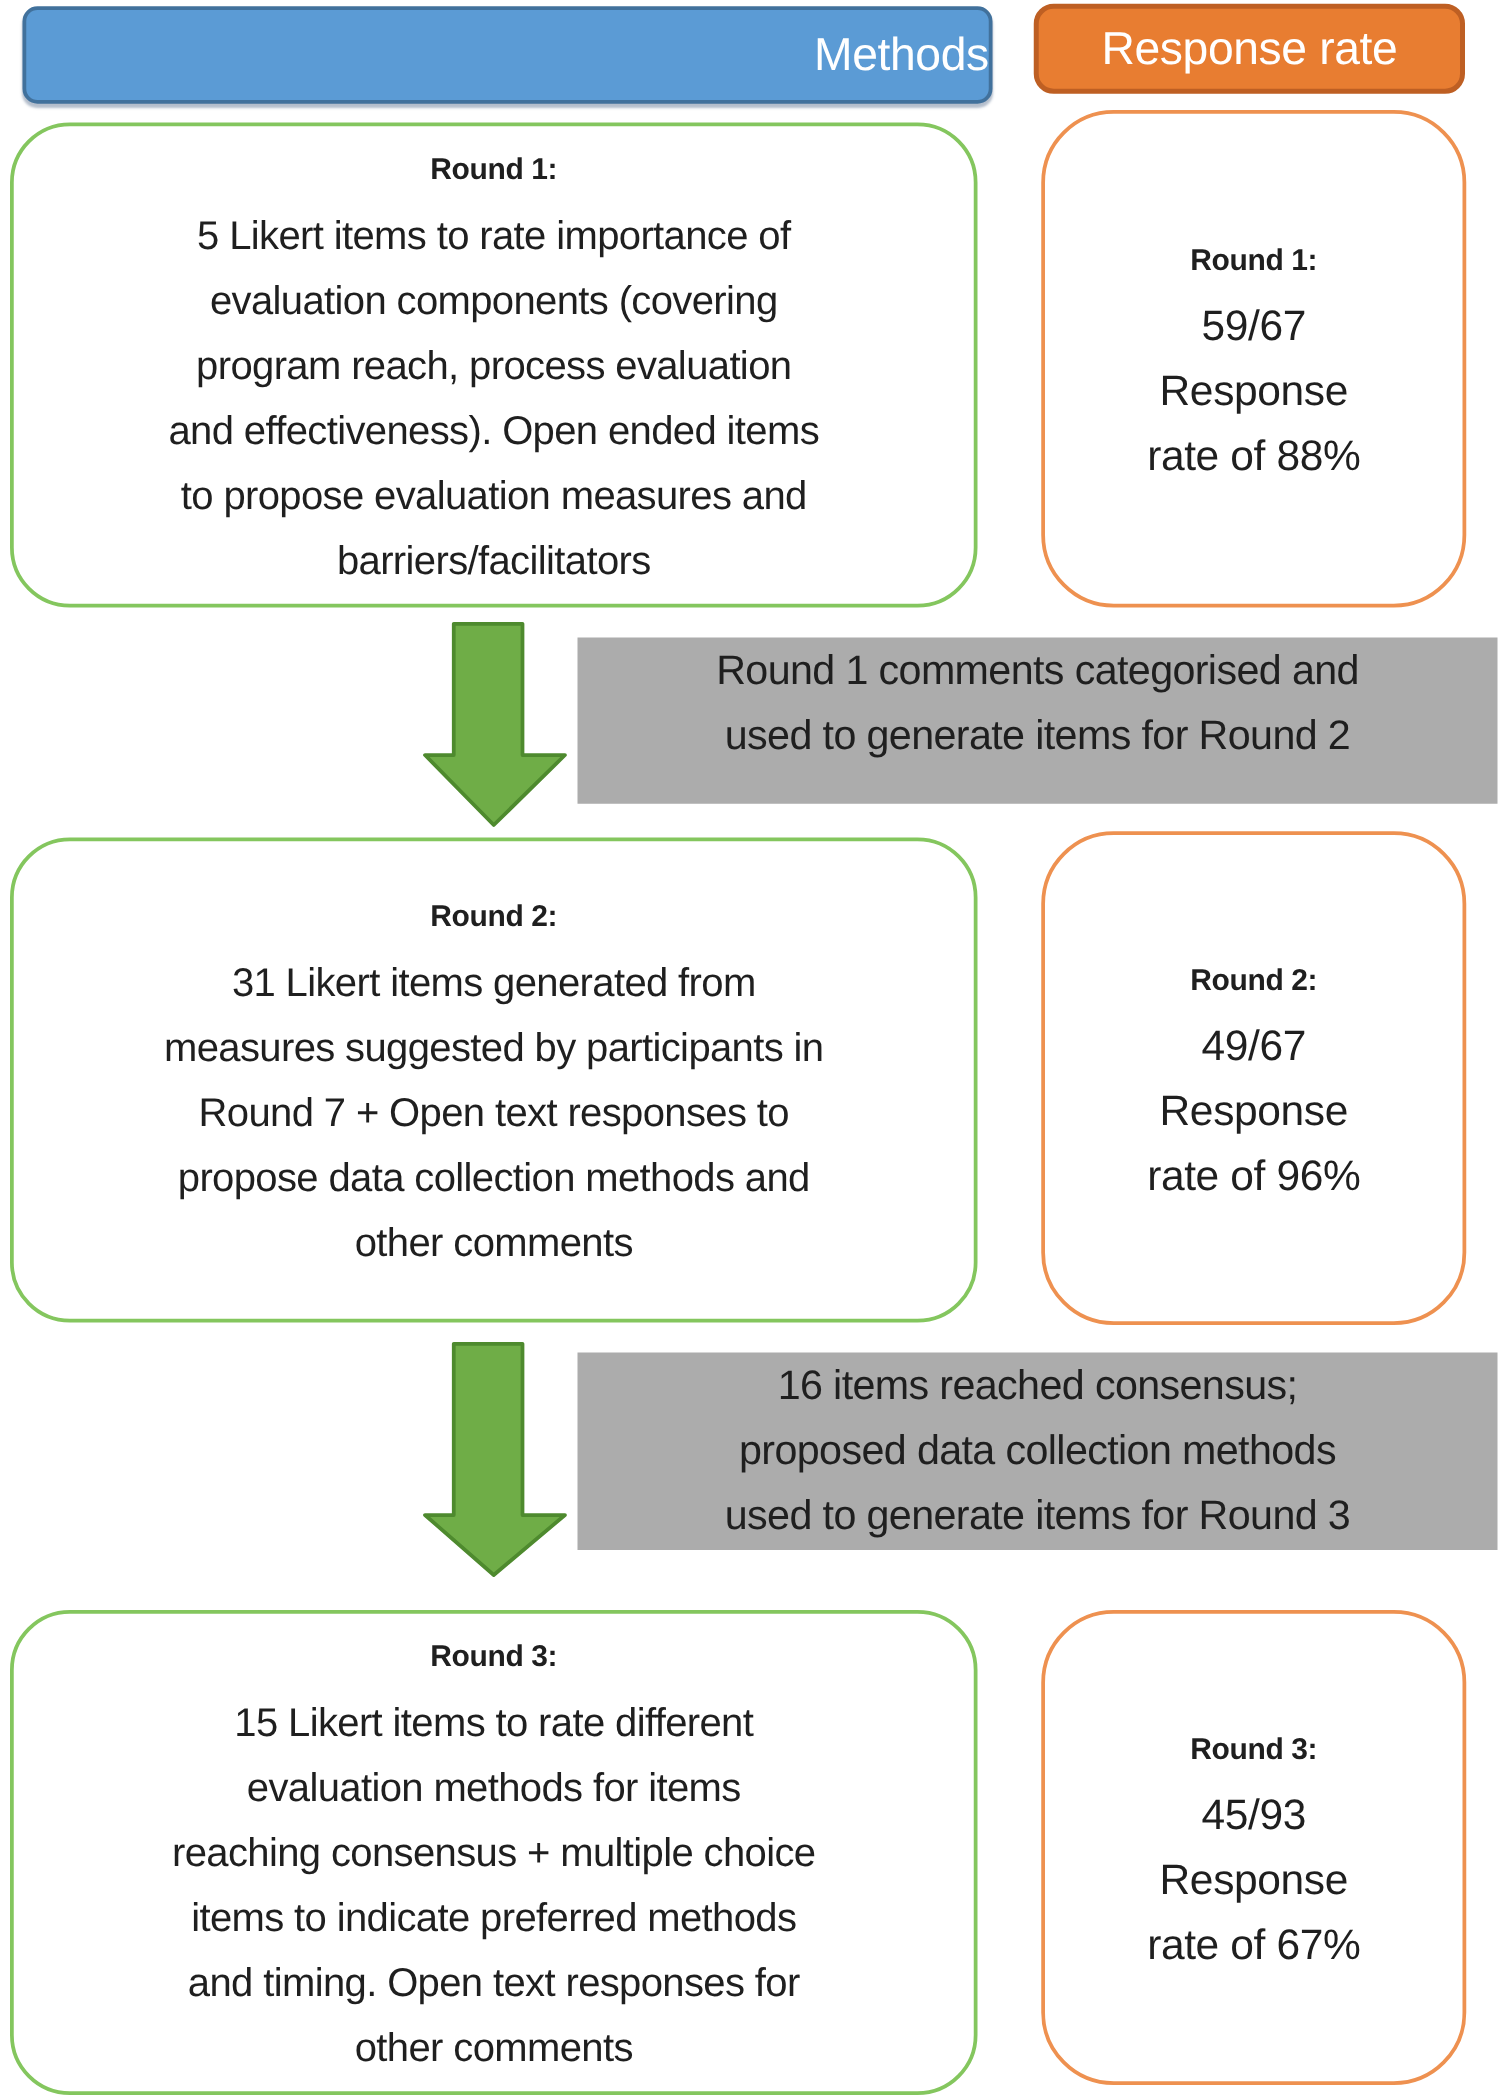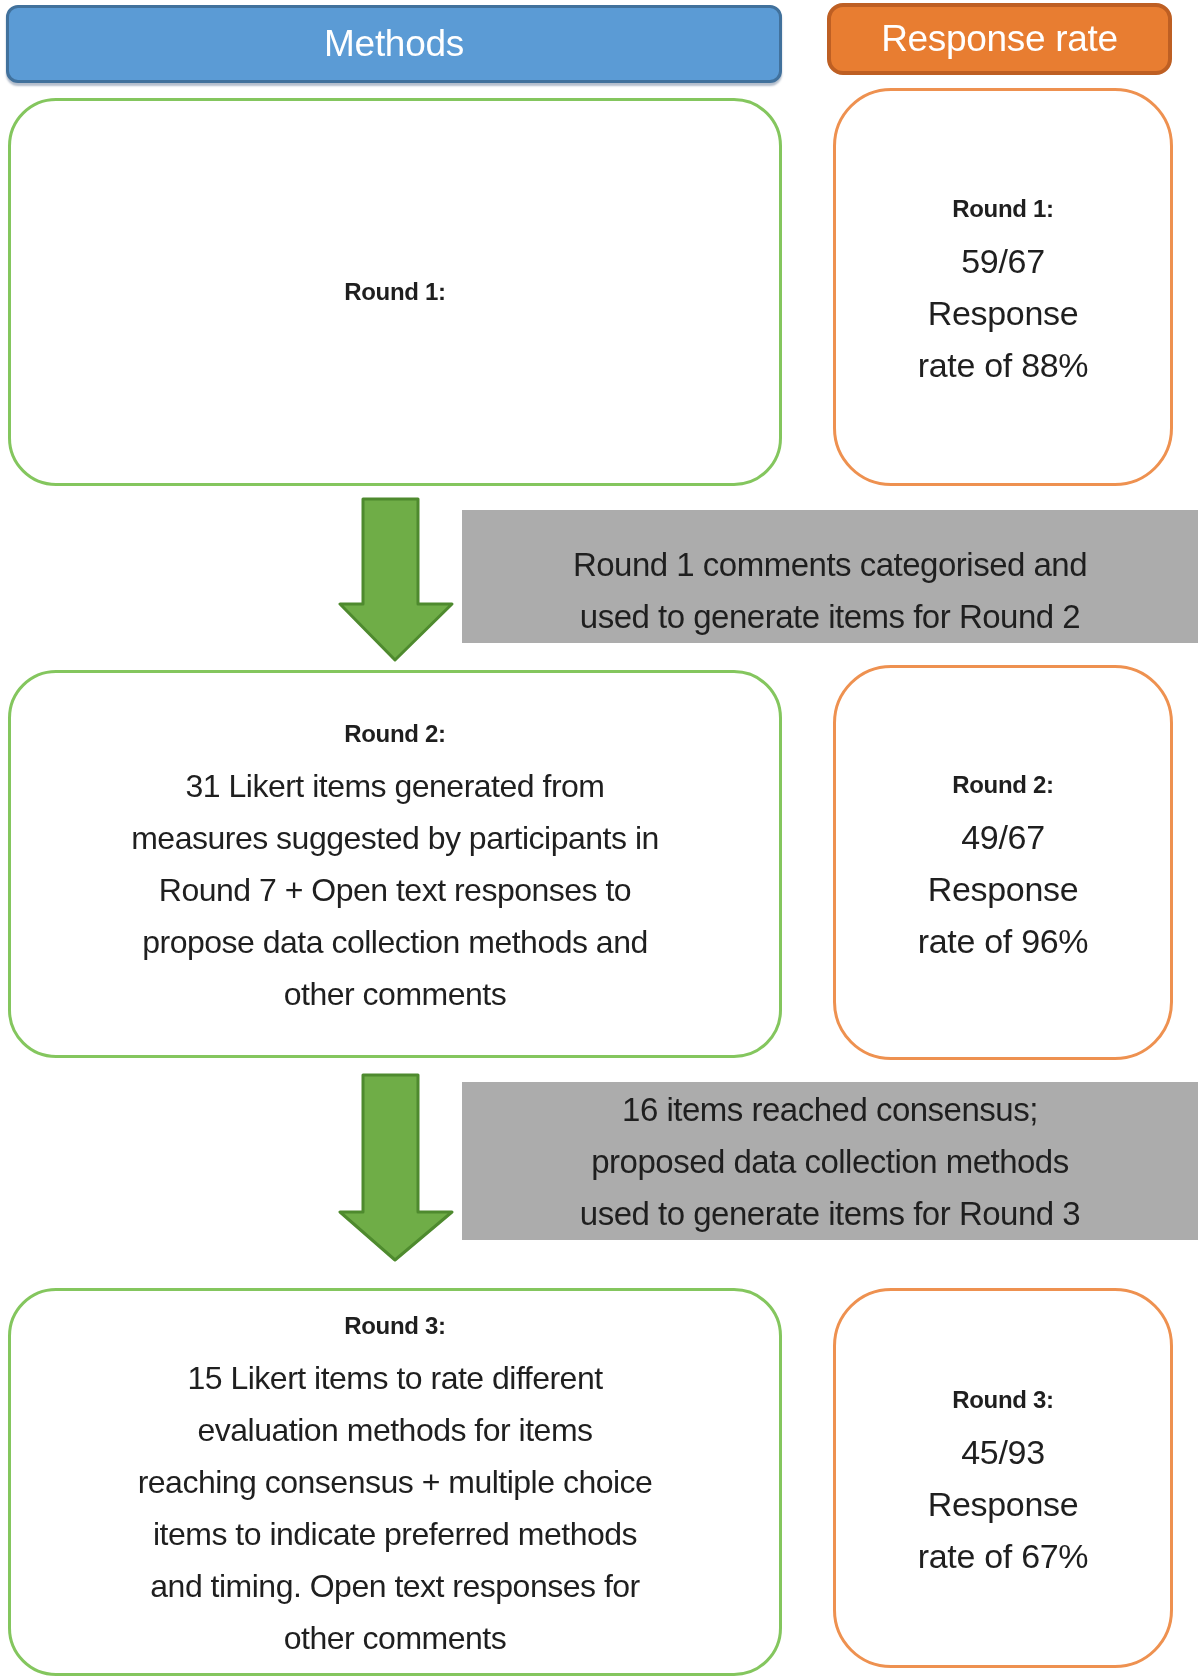--- a/index.html
+++ b/index.html
@@ -13,23 +13,24 @@
     overflow:hidden;
   }
   .abs{position:absolute;box-sizing:border-box;}
 
   
   .hdr{
     display:flex;align-items:center;justify-content:center;
     color:#ffffff;font-size:37px;letter-spacing:-0.3px;
   }
   .hdr-methods{
-    left:6px;top:5px;width:776px;height:78px;
+    left:18px;top:5px;width:776px;height:78px;
     background:#5B9BD5;border:3px solid #41719C;border-radius:12px;
     box-shadow:0 3px 2px rgba(40,70,110,0.35);
+    justify-content:flex-end;
   }
   .hdr-response{
     left:827px;top:3px;width:345px;height:72px;
     background:#E87D31;border:4px solid #BE5F23;border-radius:16px;justify-content:center;
   }
 
   
   .method-box{
     left:8px;width:774px;
     background:#ffffff;border:3px solid #84C65E;border-radius:48px;
@@ -51,21 +52,21 @@
   .r2{top:665px;height:395px;}
   .r3{top:1288px;height:380px;}
 
   .box-title{font-weight:bold;font-size:24px;line-height:52px;letter-spacing:-0.3px;}
   .box-lines{font-size:32px;line-height:52px;white-space:pre-line;letter-spacing:-0.5px;}
   .response-box .box-lines{font-size:34px;letter-spacing:-0.3px;}
 
   
   .gray-note{
     background:#ACACAC;
-    display:flex;align-items:flex-end;justify-content:center;text-align:center;
+    display:flex;align-items:flex-start;justify-content:center;text-align:center;
   }
   .g1{left:462px;top:510px;width:736px;height:133px;}
   .g2{left:462px;top:1082px;width:736px;height:158px;}
   .gray-note .box-lines{font-size:33px;line-height:52px;letter-spacing:-0.5px;}
 
   
   .arrow{left:338px;width:116px;}
   .a1{top:497px;height:165px;}
   .a2{top:1073px;height:190px;}
   .arrow svg{display:block;width:100%;height:100%;}
@@ -77,20 +78,26 @@
 
   <div class="abs hdr hdr-methods">
     <span>Methods</span>
   </div>
   <div class="abs hdr hdr-response">
     <span>Response rate</span>
   </div>
 
   <div class="abs method-box m1">
     <div class="box-title">Round 1:</div>
+    <div class="box-lines">5 Likert items to rate importance of
+evaluation components (covering
+program reach, process evaluation
+and effectiveness). Open ended items
+to propose evaluation measures and
+barriers/facilitators</div>
   </div>
   <div class="abs response-box r1">
     <div class="box-title">Round 1:</div>
     <div class="box-lines">59/67
 Response
 rate of 88%</div>
   </div>
 
   <div class="abs arrow a1">
     <svg viewBox="0 0 116 165" preserveAspectRatio="none">

